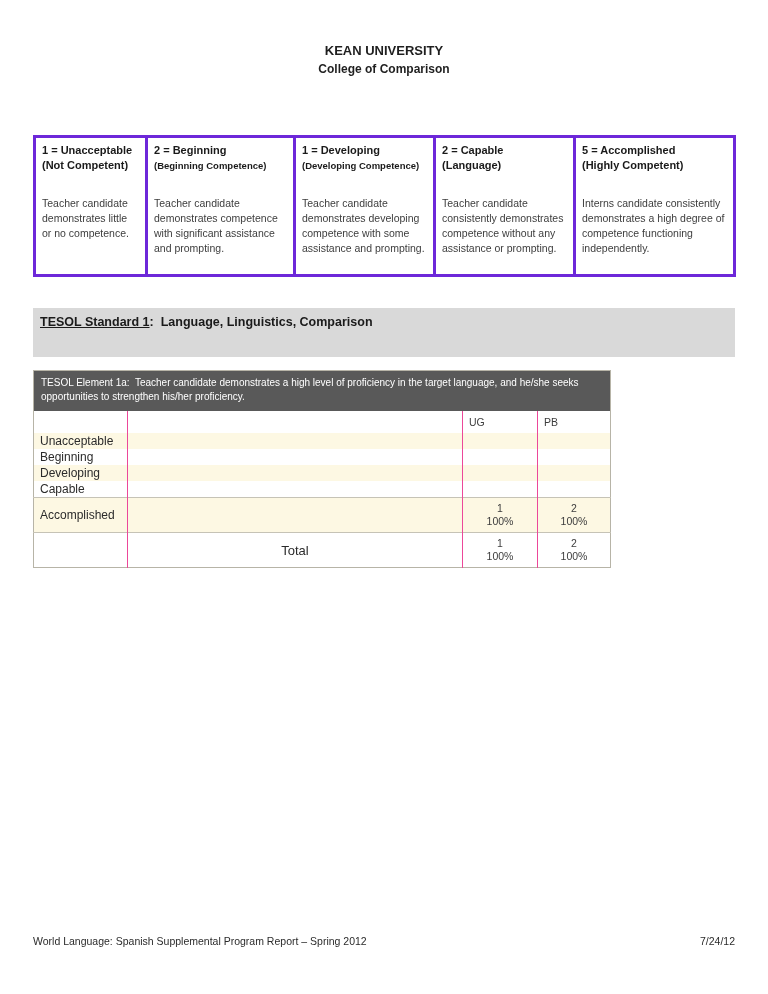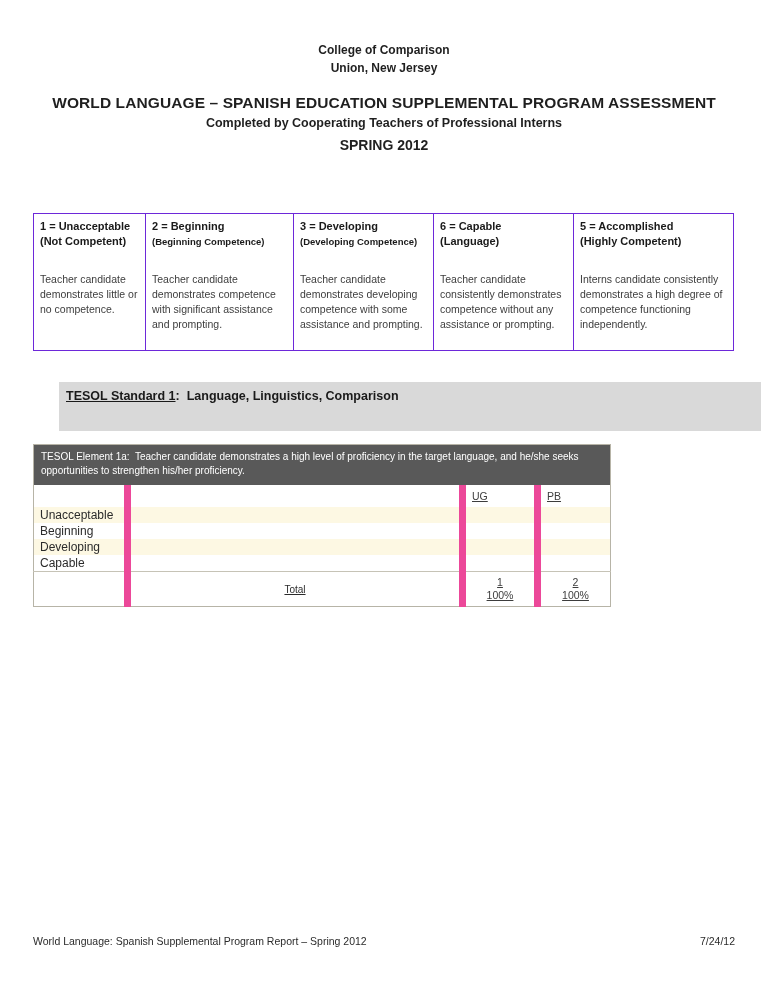--- a/index.html
+++ b/index.html
@@ -24,92 +24,87 @@
   .title-block .term { font-size: 14px;  line-height: 22px; }
 
   
   table.rating {
     border-collapse: collapse;
     margin-top: 57px;
     width: 700px;
     table-layout: fixed;
   }
   table.rating td {
-    border: 1px solid #6d28d9;
+    border: 3px solid #6d28d9;
     vertical-align: top;
     padding: 4px 6px 6px 6px;
     height: 126px;
   }
   .rt-title { font-weight: bold; font-size: 11px; line-height: 16px; color: #1a1a1a; }
   .rt-sub   { font-weight: bold; font-size: 11px; line-height: 15px; color: #1a1a1a; }
   .rt-sub.small { font-size: 9.5px; }
   .rt-desc  { margin-top: 23px; font-size: 10.5px; line-height: 15px; color: #3d3d3d; white-space: pre-wrap; }
 
   
   .std-banner {
     margin-top: 31px;
     width: 702px; height: 49px;
     box-sizing: border-box;
     background: #d9d9d9;
     padding: 7px 0 0 7px;
-    font-weight: bold; font-size: 12.5px; color: #1a1a1a; margin-left: 26px;
+    font-weight: bold; font-size: 12.5px; color: #1a1a1a;
   }
   .std-banner .u { text-decoration: underline; }
   .std-banner .rest { margin-left: 7px; }
 
   
   table.element {
     border-collapse: collapse;
     margin-top: 13px;
     width: 577px;
     table-layout: fixed;
   }
   table.element { border: 1px solid #b7b4a7; }
   table.element td { padding: 0; vertical-align: middle; }
-  table.element td + td { border-left: 7px solid #ec4899; text-decoration: underline; }
+  table.element td + td { border-left: 1px solid #ec4899; }
   tr.el-header td {
     background: #595959; color: #ffffff;
     font-size: 10px; line-height: 14px;
     padding: 5px 8px 7px 7px;
     white-space: pre-wrap;
     border-left: none;
   }
   tr.cols-row td { height: 22px; font-size: 10.5px; color: #3d3d3d; padding-left: 6px; }
   tr.data-row td { height: 16px; }
   tr.data-row td.lbl { font-size: 12px; color: #2b2b2b; padding-left: 6px; }
   tr.shaded td { background: #fdf8e3; }
   tr.tall td { height: 34px; }
   tr.row-accomplished td, tr.row-total td { border-top: 1px solid #c6c3b6; }
   td.num { text-align: center; font-size: 10.5px; line-height: 13px; color: #3d3d3d; }
-  td.total-cell { text-align: center; font-size: 10px; color: #2b2b2b; }
+  td.total-cell { text-align: center; font-size: 13px; color: #2b2b2b; }
 
   
   .footer {
     position: absolute;
     left: 33px; right: 33px; top: 935px;
     display: flex; justify-content: space-between;
     font-size: 10.5px; color: #2b2b2b;
   }
 </style>
 </head>
 <body>
 
 <div class="page">
   <div class="content">
 
     <div class="uni-header">
+      <div class="inst">KEAN UNIVERSITY</div>
       <div class="line">College of Comparison</div>
-      <div class="line">Union, New Jersey</div>
     </div>
 
-    <div class="title-block">
-      <div class="main">WORLD LANGUAGE – SPANISH EDUCATION SUPPLEMENTAL PROGRAM ASSESSMENT</div>
-      <div class="sub">Completed by Cooperating Teachers of Professional Interns</div>
-      <div class="term">SPRING 2012</div>
-    </div>
 
     <table class="rating">
       <colgroup>
         <col style="width:112px">
           <col style="width:148px">
           <col style="width:140px">
           <col style="width:140px">
           <col style="width:160px">
       </colgroup>
       <tbody>
@@ -118,26 +113,26 @@
           <div class="rt-title">1 = Unacceptable</div>
           <div class="rt-sub">(Not Competent)</div>
           <div class="rt-desc">Teacher candidate demonstrates little or no competence.</div>
         </td>
         <td>
           <div class="rt-title">2 = Beginning</div>
           <div class="rt-sub small">(Beginning Competence)</div>
           <div class="rt-desc">Teacher candidate demonstrates competence with significant assistance and prompting.</div>
         </td>
         <td>
-          <div class="rt-title">3 = Developing</div>
+          <div class="rt-title">1 = Developing</div>
           <div class="rt-sub small">(Developing Competence)</div>
           <div class="rt-desc">Teacher candidate demonstrates developing competence with some assistance and prompting.</div>
         </td>
         <td>
-          <div class="rt-title">6 = Capable</div>
+          <div class="rt-title">2 = Capable</div>
           <div class="rt-sub">(Language)</div>
           <div class="rt-desc">Teacher candidate consistently demonstrates competence without any assistance or prompting.</div>
         </td>
         <td>
           <div class="rt-title">5 = Accomplished</div>
           <div class="rt-sub">(Highly Competent)</div>
           <div class="rt-desc">Interns candidate consistently  demonstrates a high degree of competence functioning independently.</div>
         </td>
       </tr>
     </tbody>
@@ -181,20 +176,32 @@
         <td></td>
         <td class="num"></td>
         <td class="num"></td>
       </tr>
       <tr class="data-row">
         <td class="lbl">Capable</td>
         <td></td>
         <td class="num"></td>
         <td class="num"></td>
       </tr>
+      <tr class="data-row shaded tall row-accomplished">
+        <td class="lbl">Accomplished</td>
+        <td></td>
+        <td class="num">
+          <div>1</div>
+          <div>100%</div>
+        </td>
+        <td class="num">
+          <div>2</div>
+          <div>100%</div>
+        </td>
+      </tr>
       <tr class="data-row tall row-total">
         <td></td>
         <td class="total-cell">Total</td>
         <td class="num">
           <div>1</div>
           <div>100%</div>
         </td>
         <td class="num">
           <div>2</div>
           <div>100%</div>

